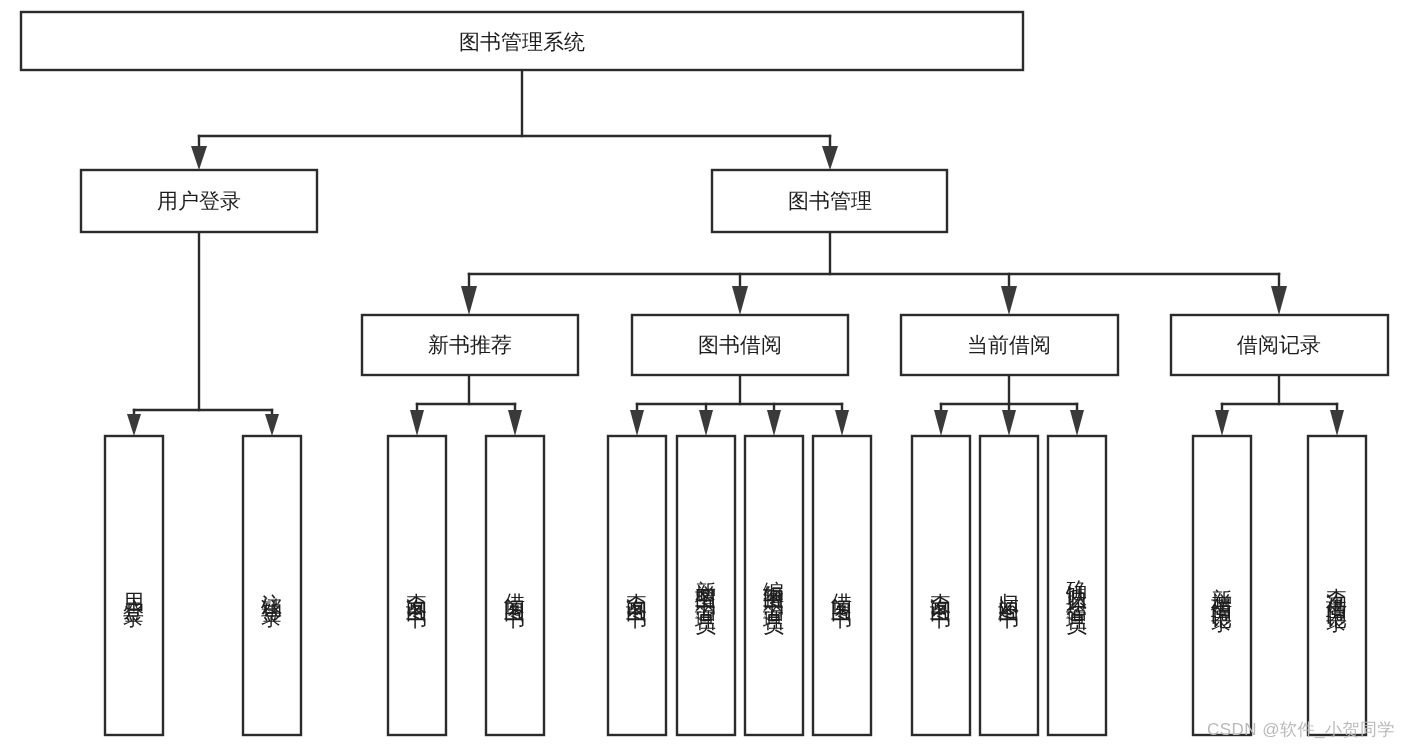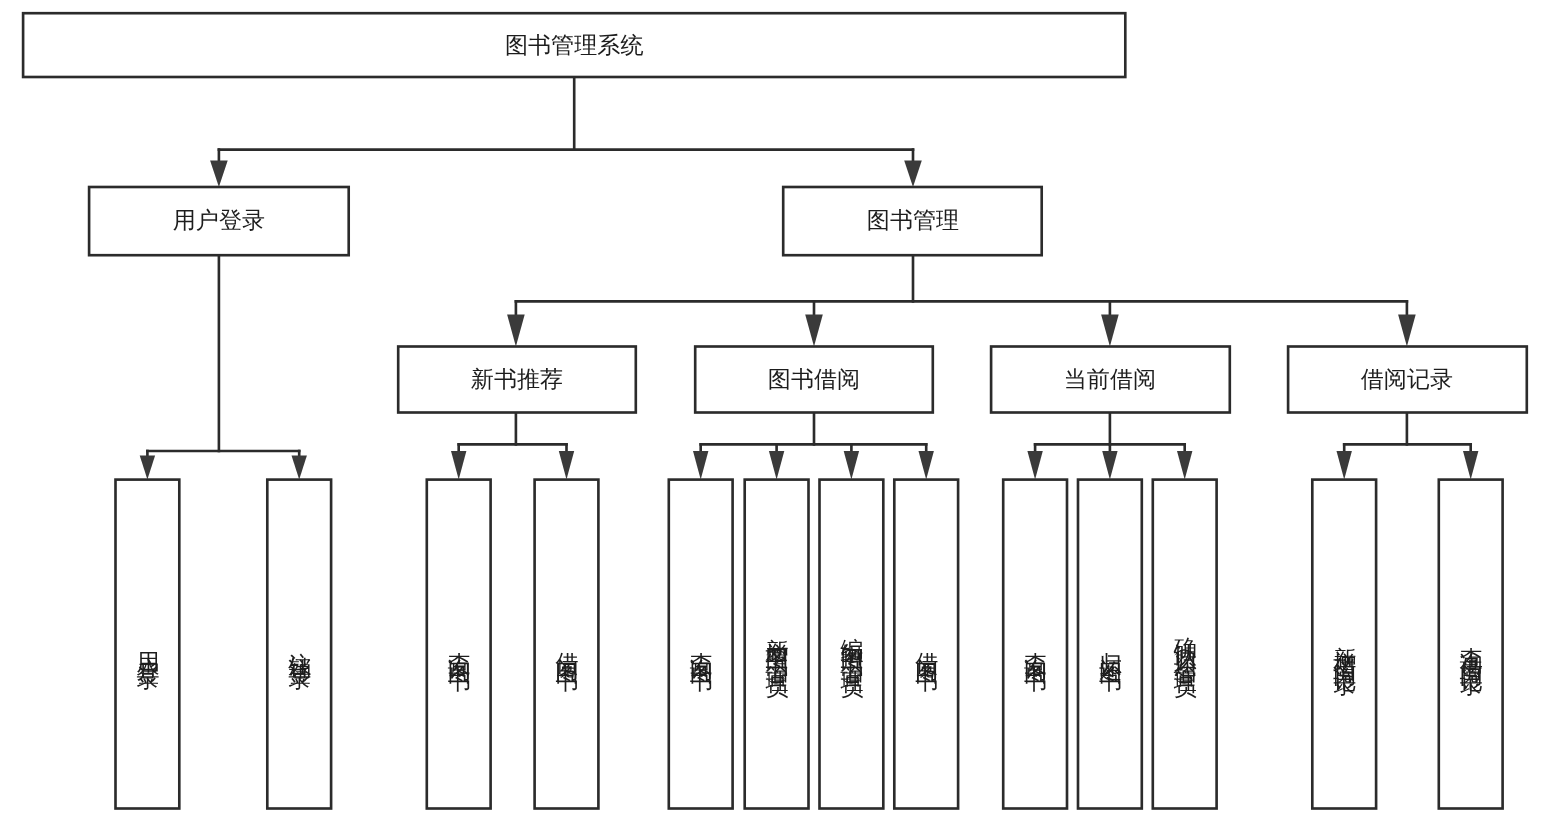--- a/index.html
+++ b/index.html
@@ -218,13 +218,14 @@
       <div style="position: absolute; left: 677px; top: 436px; width: 58px; height: 299px; display: flex; align-items: center; justify-content: center; writing-mode: vertical-rl; text-orientation: upright; font-family: &quot;Liberation Sans&quot;, &quot;DejaVu Sans&quot;, sans-serif; font-size: 21px; line-height: 1; letter-spacing: 5px; color: rgb(29, 29, 29); pointer-events: none; overflow: hidden;">新增图书（管理员）</div>
       <div style="position: absolute; left: 745px; top: 436px; width: 58px; height: 299px; display: flex; align-items: center; justify-content: center; writing-mode: vertical-rl; text-orientation: upright; font-family: &quot;Liberation Sans&quot;, &quot;DejaVu Sans&quot;, sans-serif; font-size: 21px; line-height: 1; letter-spacing: 5px; color: rgb(29, 29, 29); pointer-events: none; overflow: hidden;">编辑图书（管理员）</div>
       <div style="position: absolute; left: 813px; top: 436px; width: 58px; height: 299px; display: flex; align-items: center; justify-content: center; writing-mode: vertical-rl; text-orientation: upright; font-family: &quot;Liberation Sans&quot;, &quot;DejaVu Sans&quot;, sans-serif; font-size: 21px; line-height: 1; letter-spacing: 5px; color: rgb(29, 29, 29); pointer-events: none; overflow: hidden;">借阅图书</div>
       <div style="position: absolute; left: 912px; top: 436px; width: 58px; height: 299px; display: flex; align-items: center; justify-content: center; writing-mode: vertical-rl; text-orientation: upright; font-family: &quot;Liberation Sans&quot;, &quot;DejaVu Sans&quot;, sans-serif; font-size: 21px; line-height: 1; letter-spacing: 5px; color: rgb(29, 29, 29); pointer-events: none; overflow: hidden;">查询图书</div>
       <div style="position: absolute; left: 980px; top: 436px; width: 58px; height: 299px; display: flex; align-items: center; justify-content: center; writing-mode: vertical-rl; text-orientation: upright; font-family: &quot;Liberation Sans&quot;, &quot;DejaVu Sans&quot;, sans-serif; font-size: 21px; line-height: 1; letter-spacing: 5px; color: rgb(29, 29, 29); pointer-events: none; overflow: hidden;">归还图书</div>
       <div style="position: absolute; left: 1048px; top: 436px; width: 58px; height: 299px; display: flex; align-items: center; justify-content: center; writing-mode: vertical-rl; text-orientation: upright; font-family: &quot;Liberation Sans&quot;, &quot;DejaVu Sans&quot;, sans-serif; font-size: 21px; line-height: 1; letter-spacing: 5px; color: rgb(29, 29, 29); pointer-events: none; overflow: hidden;">确认归还（管理员）</div>
       <div style="position: absolute; left: 1193px; top: 436px; width: 58px; height: 299px; display: flex; align-items: center; justify-content: center; writing-mode: vertical-rl; text-orientation: upright; font-family: &quot;Liberation Sans&quot;, &quot;DejaVu Sans&quot;, sans-serif; font-size: 21px; line-height: 1; letter-spacing: 5px; color: rgb(29, 29, 29); pointer-events: none; overflow: hidden;">新增借阅记录</div>
       <div style="position: absolute; left: 1308px; top: 436px; width: 58px; height: 299px; display: flex; align-items: center; justify-content: center; writing-mode: vertical-rl; text-orientation: upright; font-family: &quot;Liberation Sans&quot;, &quot;DejaVu Sans&quot;, sans-serif; font-size: 21px; line-height: 1; letter-spacing: 5px; color: rgb(29, 29, 29); pointer-events: none; overflow: hidden;">查询借阅记录</div>
     </div>
 
+  <div class="watermark-text">CSDN @软件_小贺同学</div>
 </div>
 
 </body></html>

